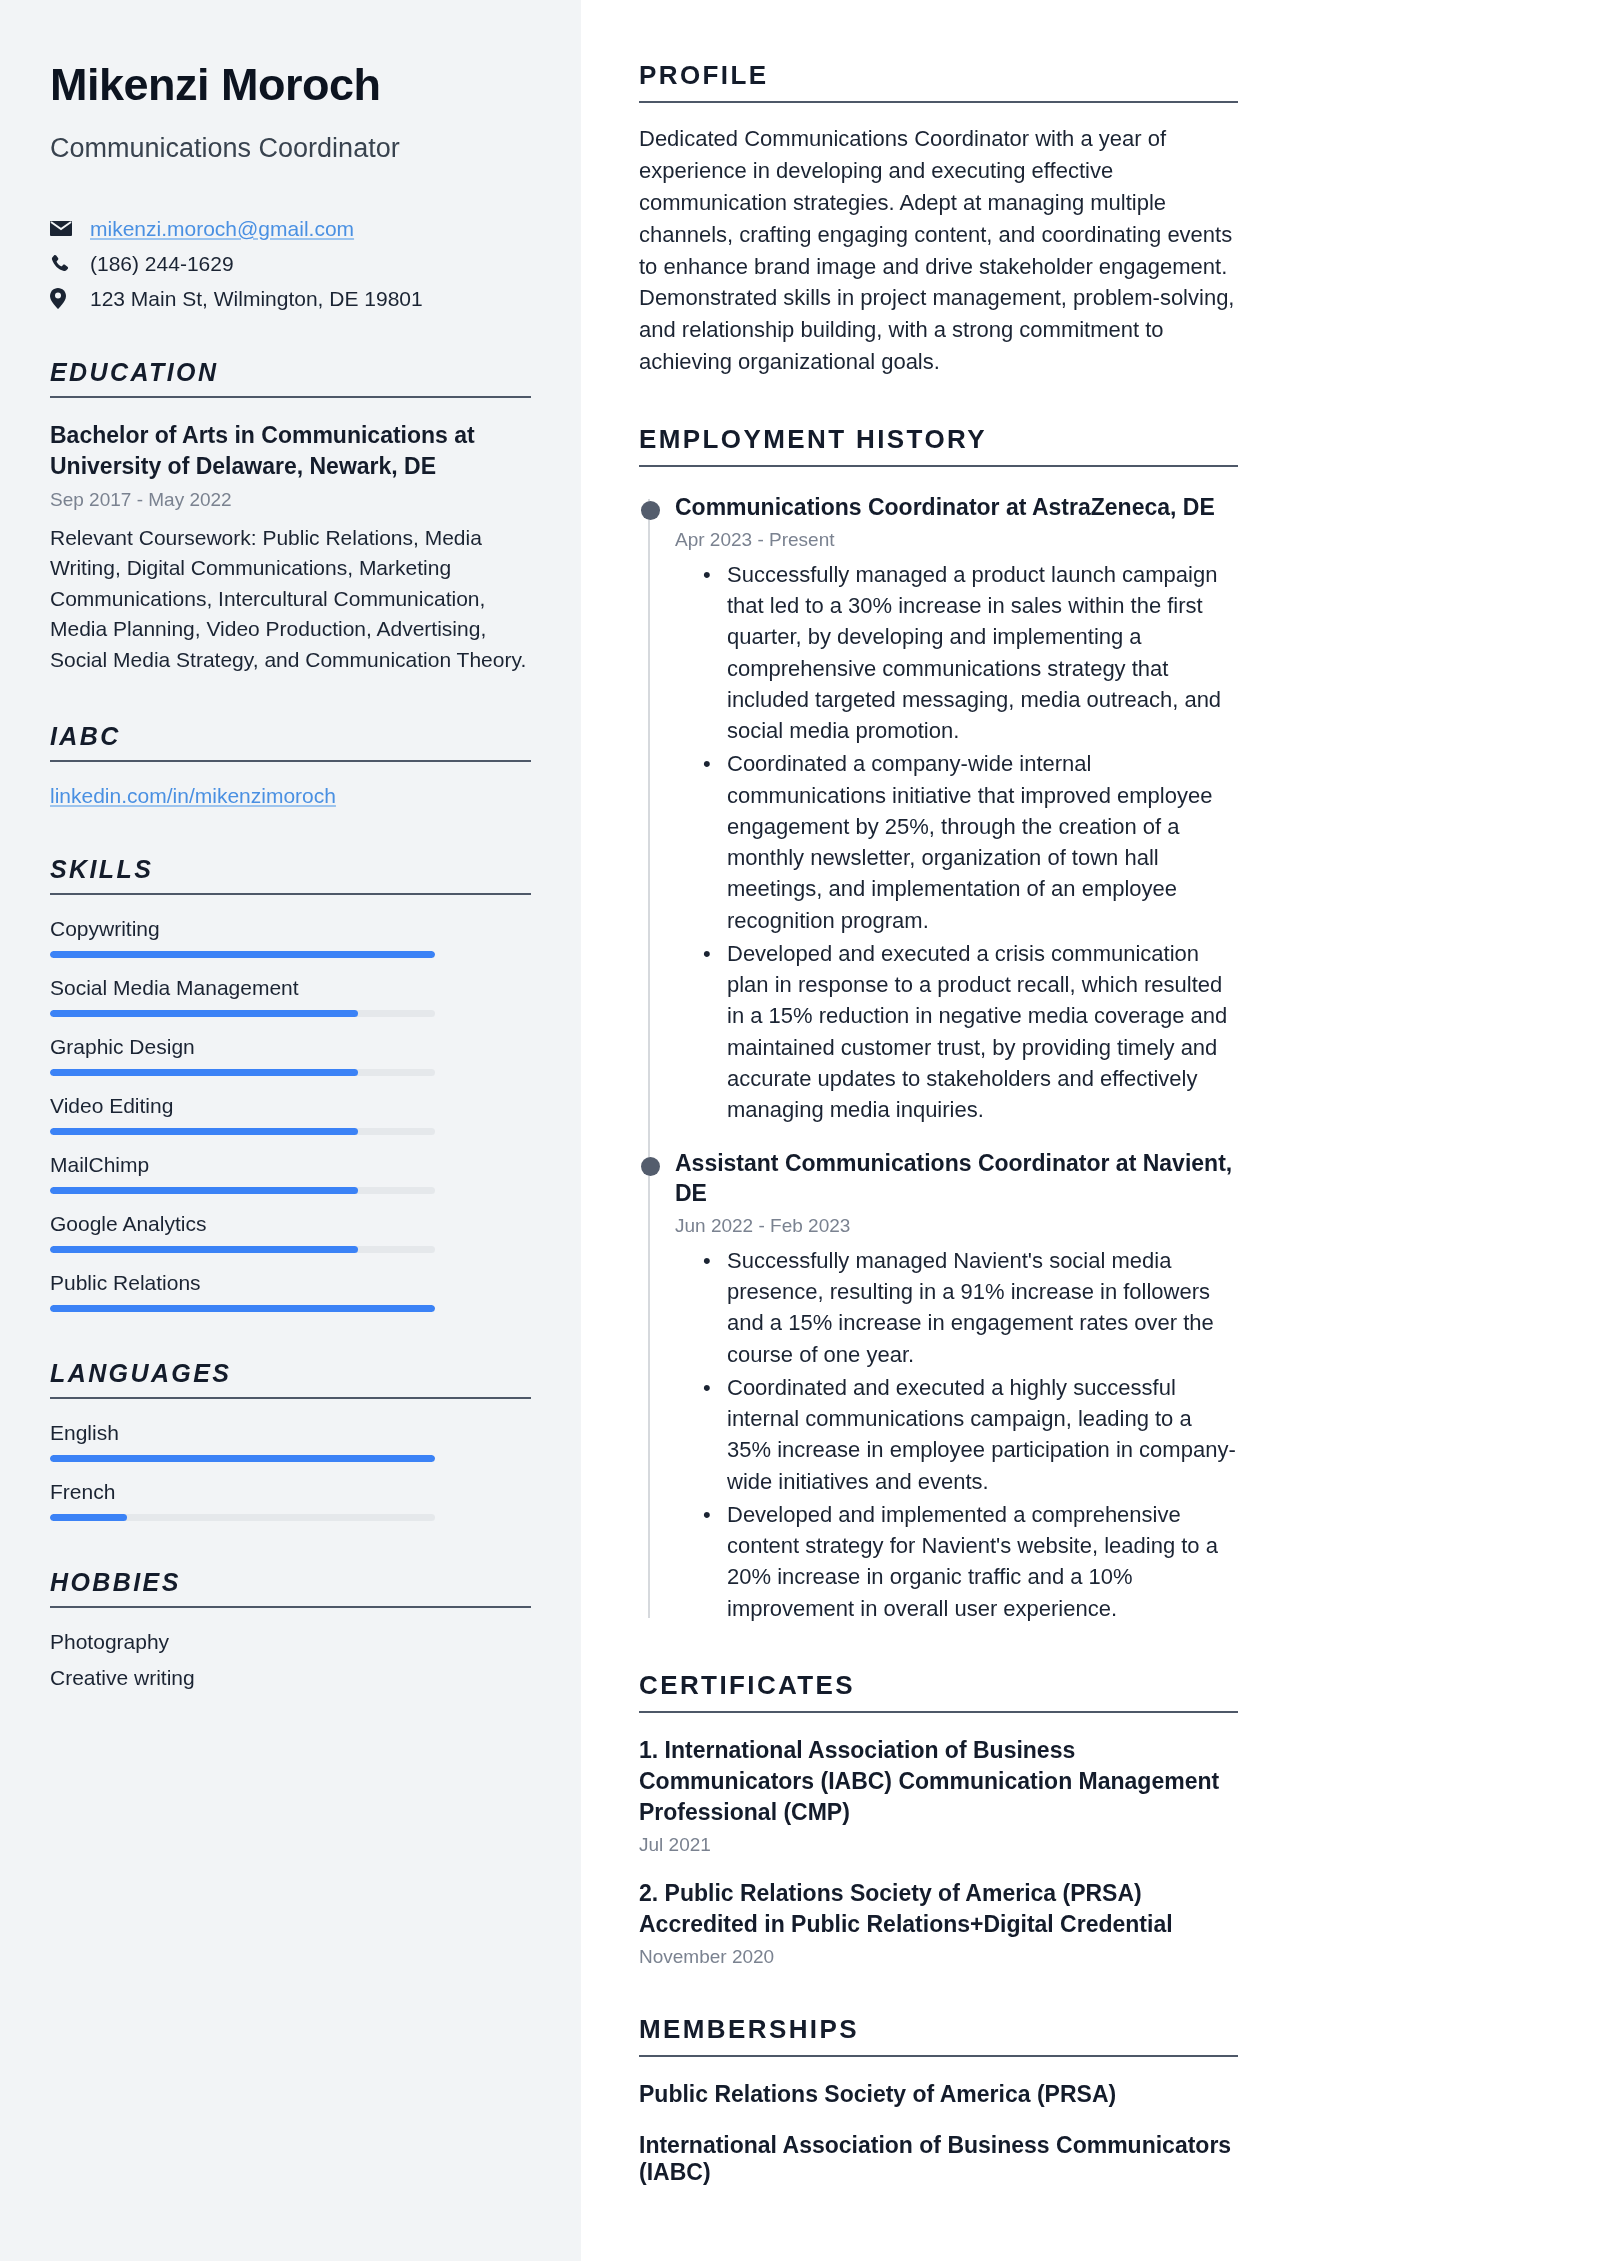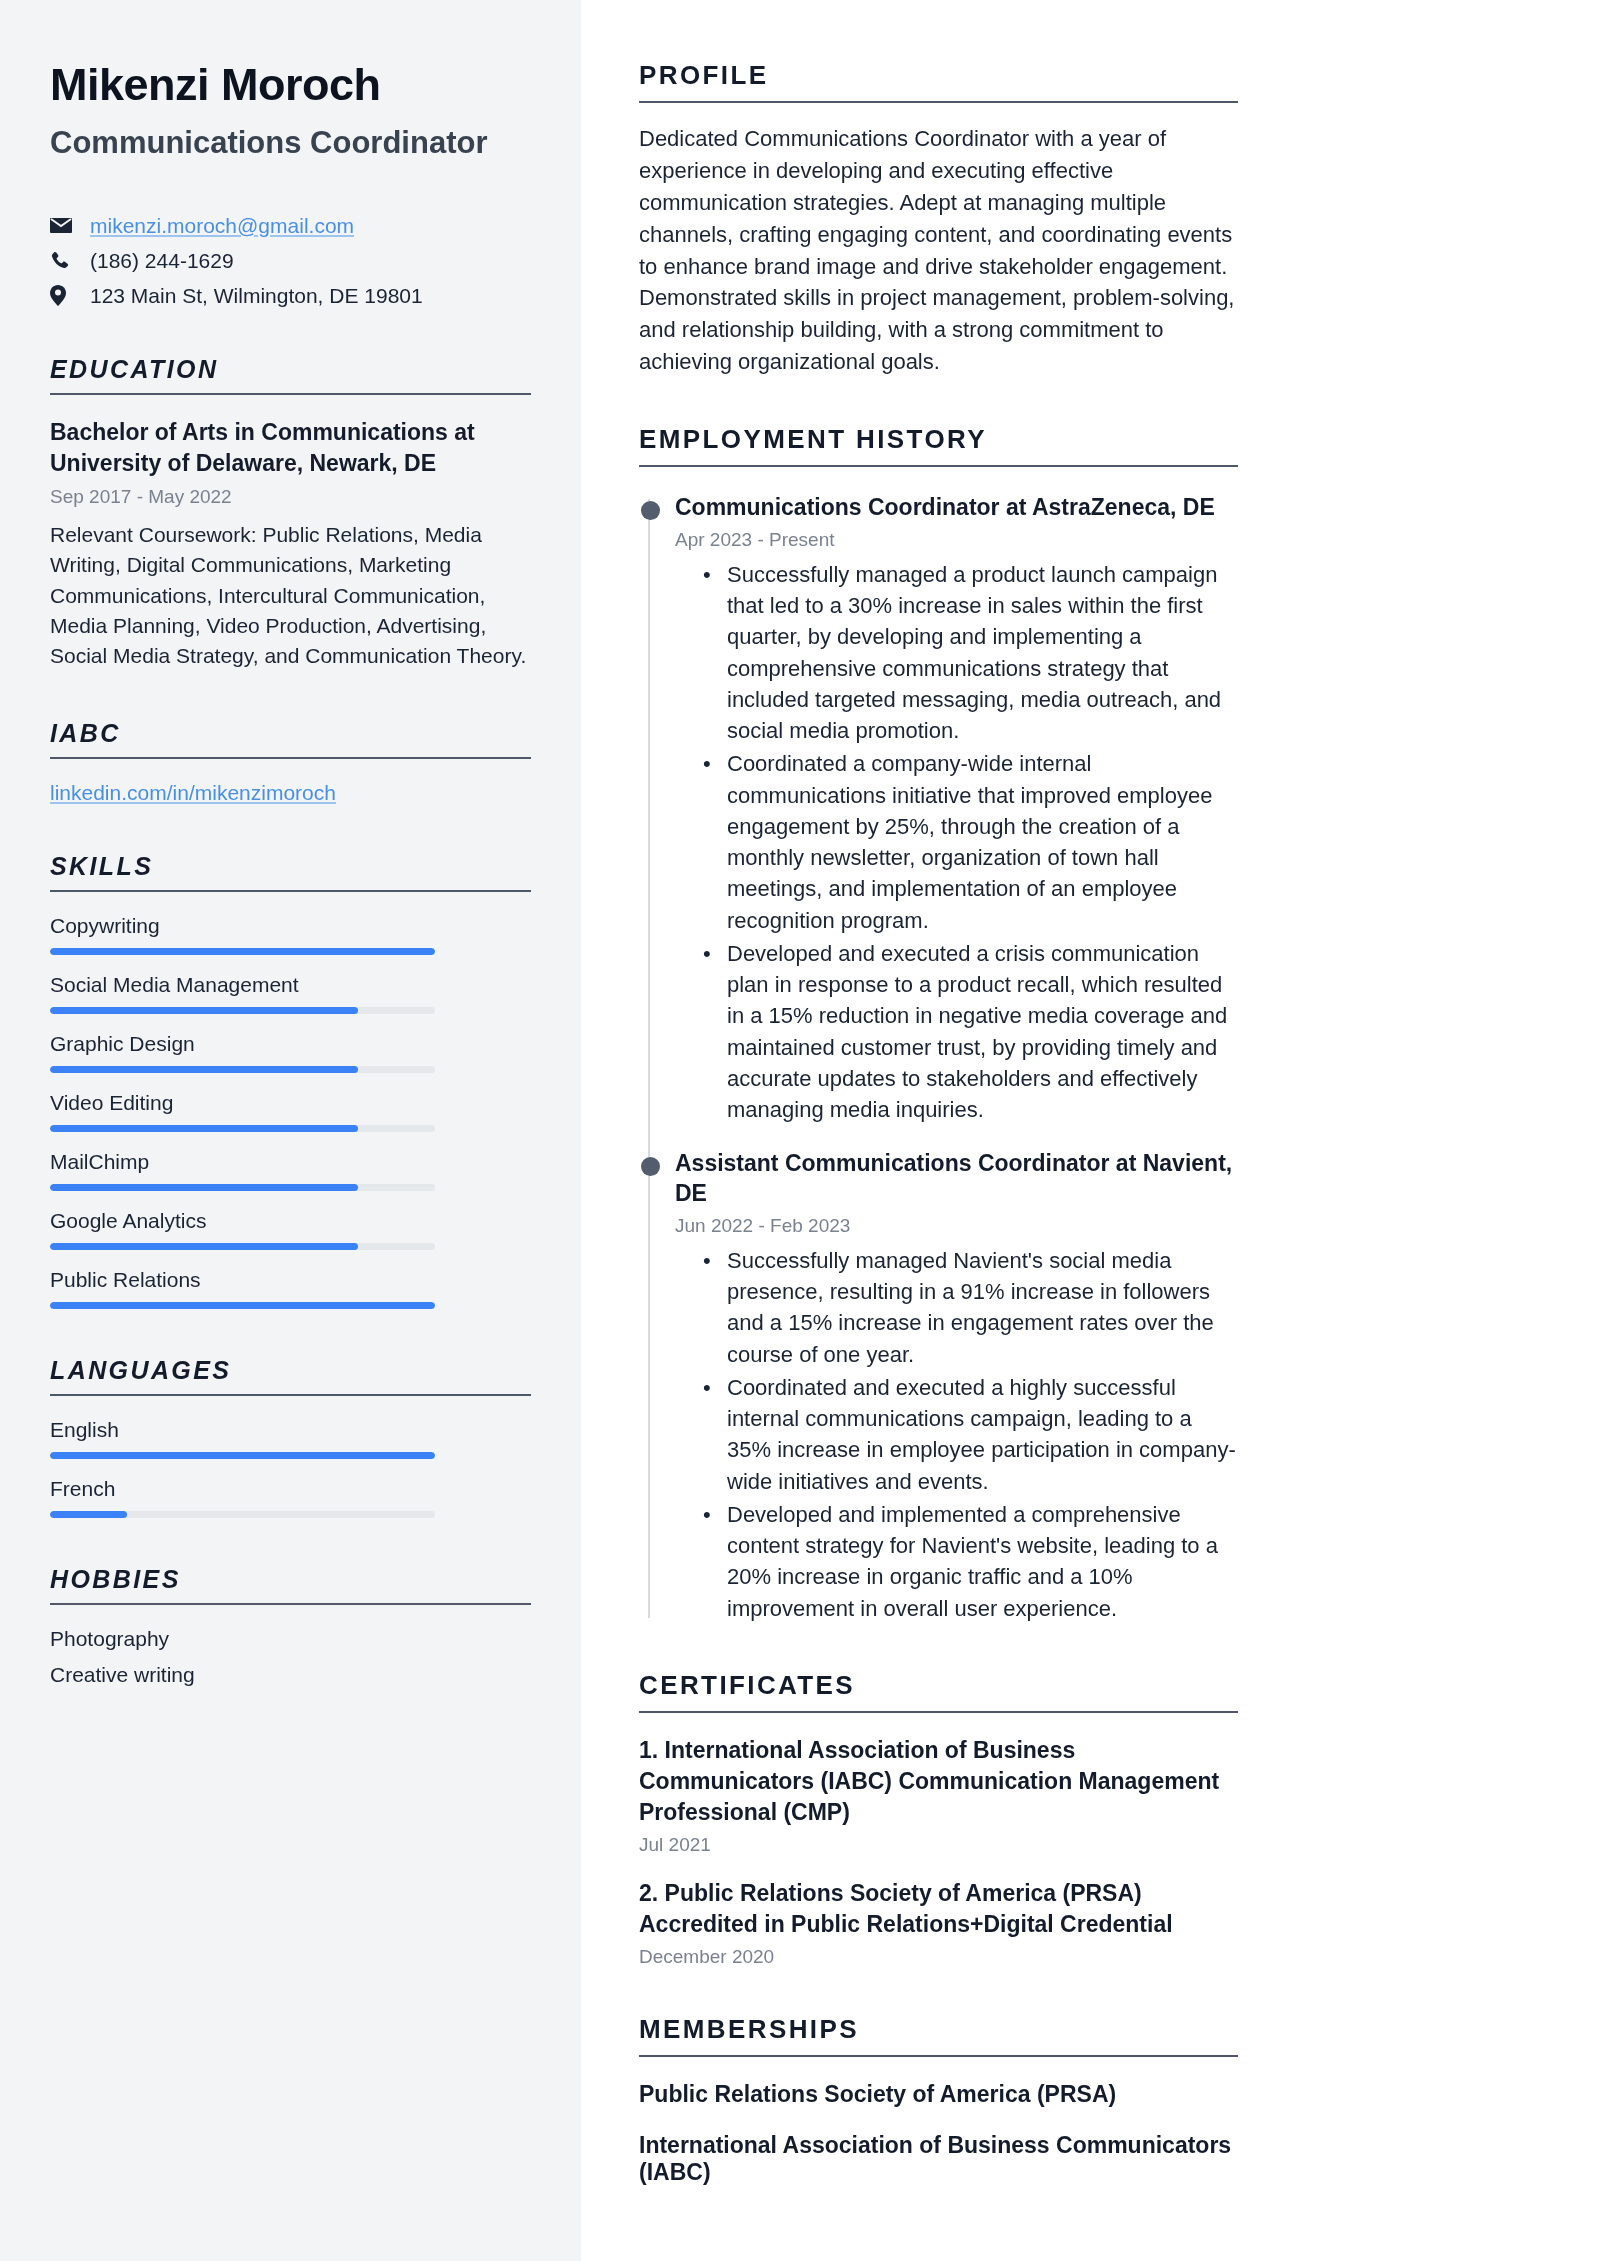--- a/index.html
+++ b/index.html
@@ -29,24 +29,24 @@
 
   .name {
     font-size: 45px;
     font-weight: bold;
     letter-spacing: -0.5px;
     color: #0d1420;
     line-height: 1.12;
   }
 
   .job-title {
-    font-size: 31px;
-    font-weight: bold;
+    font-size: 27px;
+    font-weight: normal;
     color: #39434f;
-    margin-top: 14px;
+    margin-top: 22px;
     line-height: 1.2;
   }
 
   .contact-list { margin-top: 52px; }
 
   .contact-row {
     display: flex;
     align-items: center;
     margin-bottom: 11px;
     font-size: 21px;
@@ -421,21 +421,21 @@
     <section class="m-sec">
       <div class="m-sec-head">CERTIFICATES</div>
       <div class="m-sec-rule"></div>
       <div id="certificates-body">
           <div class="cert">
             <div class="cert-title">1. International Association of Business Communicators (IABC) Communication Management Professional (CMP)</div>
             <div class="cert-date">Jul 2021</div>
           </div>
           <div class="cert">
             <div class="cert-title">2. Public Relations Society of America (PRSA) Accredited in Public Relations+Digital Credential</div>
-            <div class="cert-date">December 2020</div>
+            <div class="cert-date">November 2020</div>
           </div>
         </div>
     </section>
 
     <section class="m-sec">
       <div class="m-sec-head">MEMBERSHIPS</div>
       <div class="m-sec-rule"></div>
       <div id="memberships-body">
           <div class="mem-item">Public Relations Society of America (PRSA)</div>
           <div class="mem-item">International Association of Business Communicators (IABC)</div>

